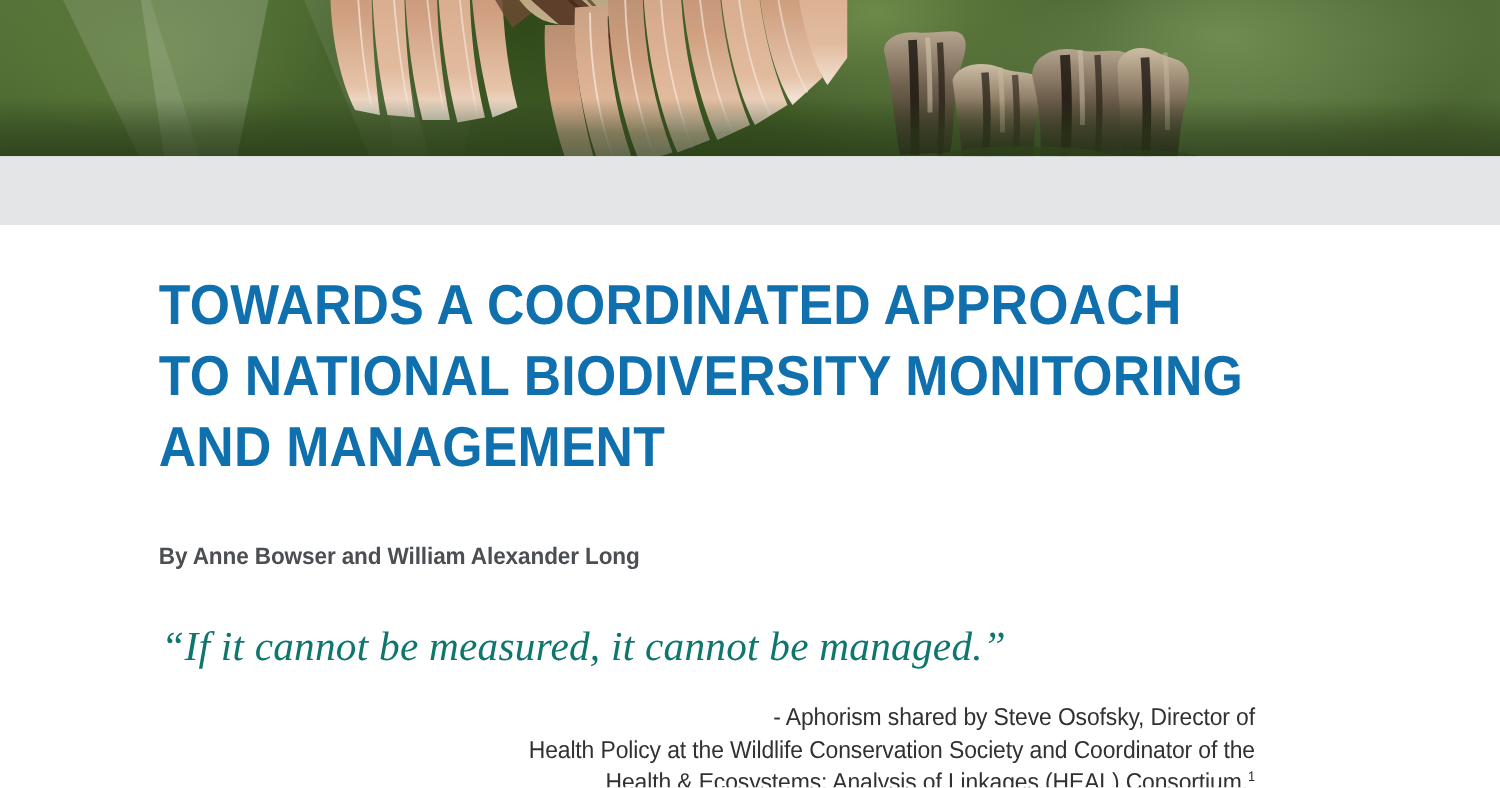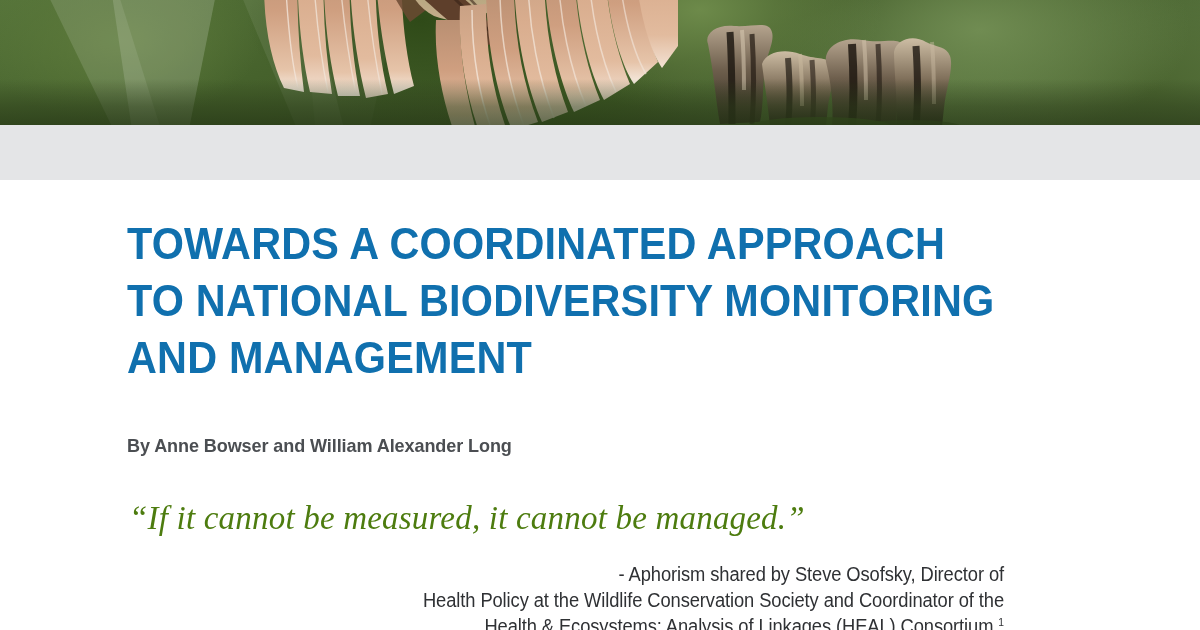--- a/index.html
+++ b/index.html
@@ -135,21 +135,21 @@
     transform: scaleX(0.95);
     transform-origin: left top;
     white-space: nowrap;
   }
 
   
   .pullquote {
     position: absolute;
     left: 129px;
     top: 315px;
-    color: #4d7c0f;
+    color: #0f766e;
     font-family: "Liberation Serif", "DejaVu Serif", serif;
     font-style: italic;
     font-weight: normal;
     font-size: 33px;
     line-height: 40px;
     letter-spacing: 0.2px;
     white-space: nowrap;
   }
 
   

